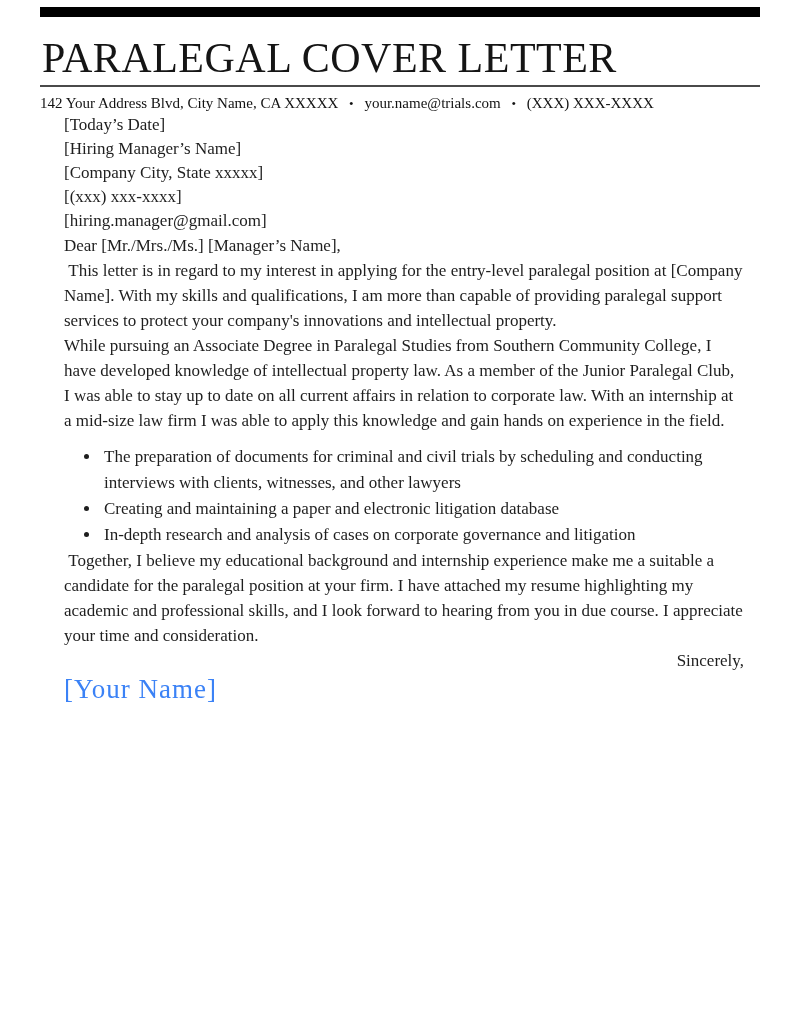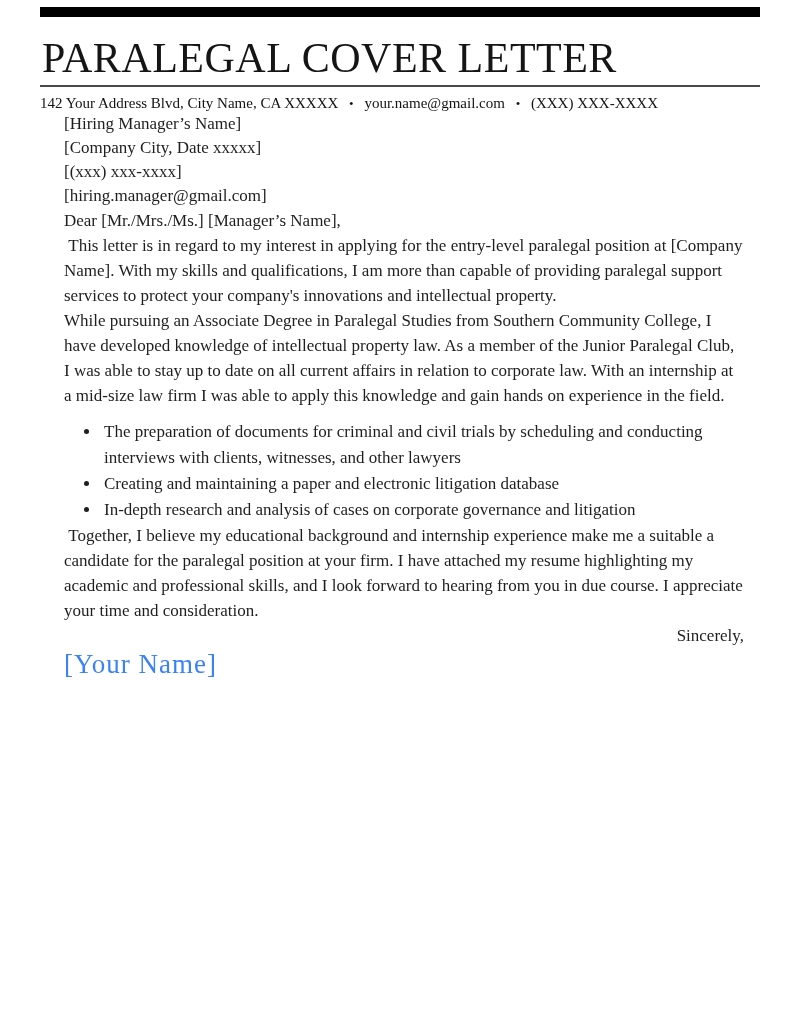--- a/index.html
+++ b/index.html
@@ -83,31 +83,32 @@
 
 <div class="doc">
 
   <div class="header">
     <div class="top-bar"></div>
     <h1 class="title">PARALEGAL COVER LETTER</h1>
     <hr class="rule">
     <div class="contact">
       <span>142 Your Address Blvd, City Name, CA XXXXX</span>
       <span class="sep">•</span>
-      <span>your.name@gmail.com</span>
+      <span>your.name@trials.com</span>
       <span class="sep">•</span>
       <span>(XXX) XXX-XXXX</span>
     </div>
   </div>
 
   <div class="letter">
+    <p class="date">[Today’s Date]</p>
 
     <div class="recipient-block">
       <div>[Hiring Manager’s Name]</div>
-      <div>[Company City, Date xxxxx]</div>
+      <div>[Company City, State xxxxx]</div>
       <div>[(xxx) xxx-xxxx]</div>
       <div>[hiring.manager@gmail.com]</div>
     </div>
 
     <p class="salutation">Dear [Mr./Mrs./Ms.] [Manager’s Name],</p>
 
     <p class="para"> This letter is in regard to my interest in applying for the entry-level paralegal position at [Company Name]. With my skills and qualifications, I am more than capable of providing paralegal support services to protect your company's innovations and intellectual property.</p>
 
     <p class="para">While pursuing an Associate Degree in Paralegal Studies from Southern Community College, I have developed knowledge of intellectual property law. As a member of the Junior Paralegal Club, I was able to stay up to date on all current affairs in relation to corporate law. With an internship at a mid-size law firm I was able to apply this knowledge and gain hands on experience in the field.</p>
 

